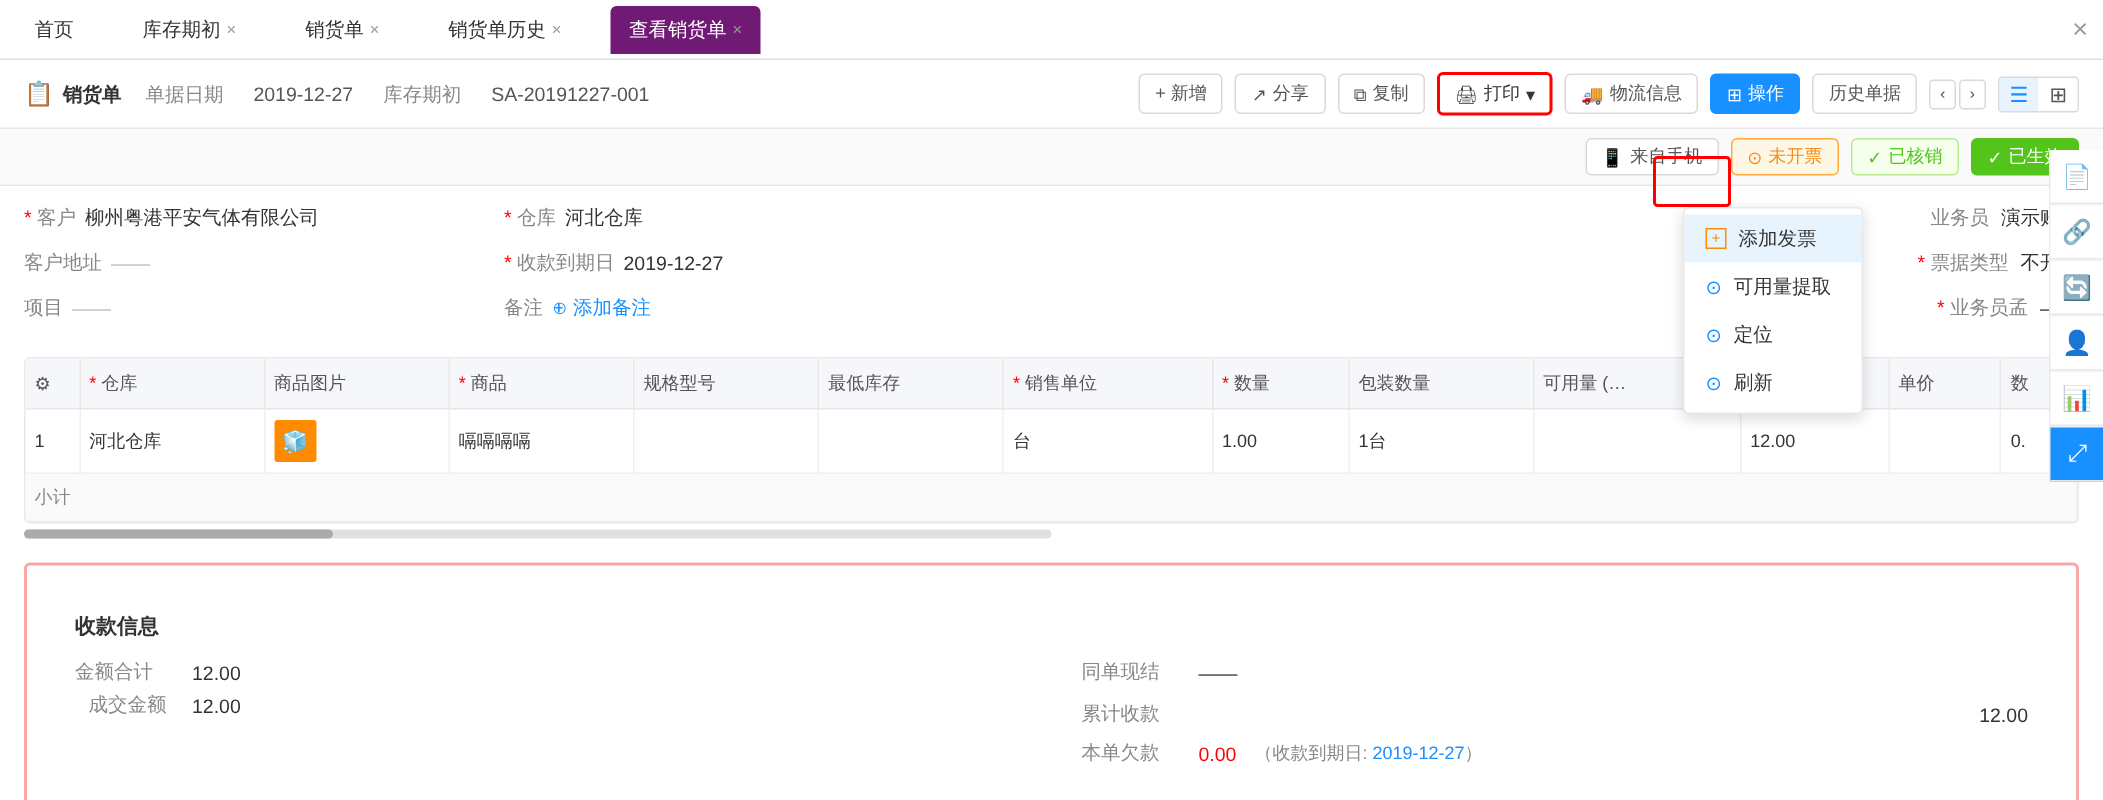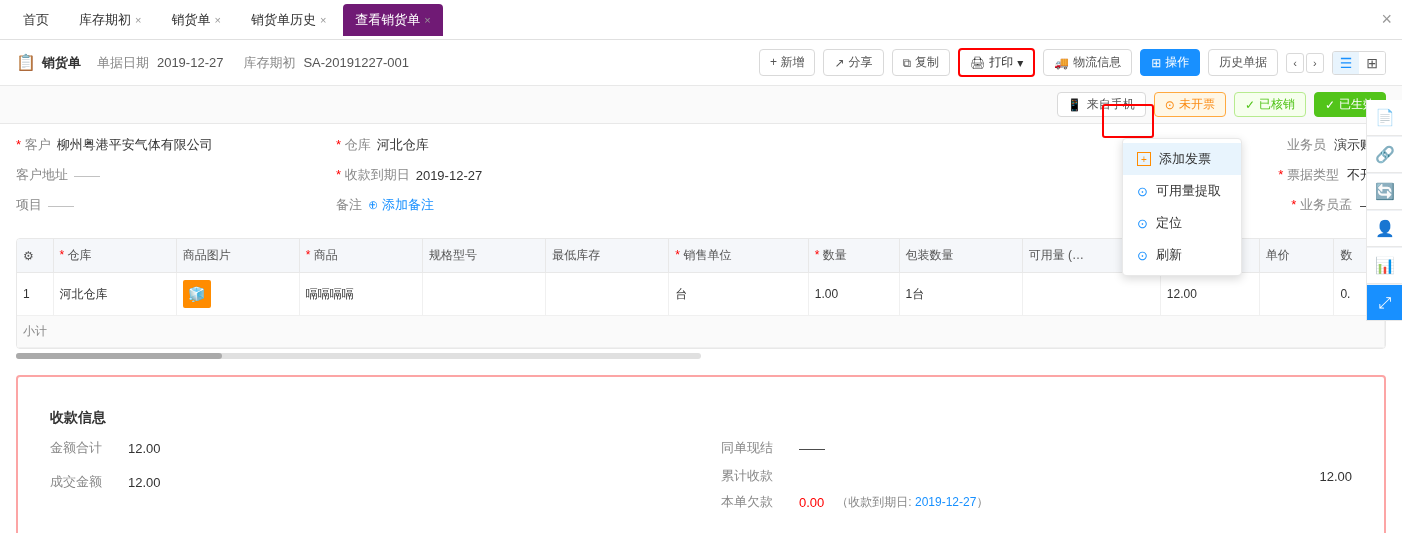--- a/index.html
+++ b/index.html
@@ -2,21 +2,21 @@
 <html><head>
   <meta charset="utf-8">
   <style>
     * { box-sizing: border-box; margin: 0; padding: 0; }
     body { font-family: "Microsoft YaHei", "PingFang SC", sans-serif; font-size: 13px; background: #f0f2f5; color: #333; }
 
     
     .tab-bar {
       display: flex; align-items: center; background: #fff;
       border-bottom: 1px solid #e0e0e0; padding: 0 10px;
-      height: 40px; gap: 4px;
+      height: 40px; gap: 20px;
     }
     .tab-item {
       display: flex; align-items: center; padding: 0 12px; height: 32px;
       border-radius: 4px 4px 0 0; cursor: pointer; font-size: 13px;
       border: 1px solid transparent; border-bottom: none;
       white-space: nowrap; gap: 4px;
     }
     .tab-item .close-icon { color: #999; font-size: 11px; cursor: pointer; }
     .tab-item.highlight { background: #701a75; color: #fff; border: none; }
 
@@ -24,21 +24,21 @@
     .main { background: #fff; min-height: 493px; position: relative; }
 
     
     .doc-header {
       display: flex; align-items: center; padding: 8px 16px;
       border-bottom: 1px solid #e8e8e8; gap: 16px; background: #fff;
     }
     .doc-title { display: flex; align-items: center; gap: 6px; font-weight: bold; color: #333; }
     .doc-icon { color: #1890ff; font-size: 16px; }
     .doc-meta { display: flex; align-items: center; gap: 20px; font-size: 13px; color: #555; }
-    .doc-meta span { display: flex; align-items: center; gap: 8px; }
+    .doc-meta span { display: flex; align-items: center; gap: 20px; }
     .doc-meta .label { color: #888; }
 
     
     .toolbar {
       display: flex; align-items: center; margin-left: auto; gap: 8px;
     }
     .toolbar-btn {
       display: flex; align-items: center; gap: 4px; padding: 4px 10px;
       border: 1px solid #d9d9d9; border-radius: 4px; background: #fff;
       cursor: pointer; font-size: 12px; color: #555; white-space: nowrap;
@@ -347,21 +347,21 @@
   </div>
 
   <div class="payment-section">
     <div class="payment-title">收款信息</div>
     <div class="payment-grid">
       <div>
         <div class="payment-row">
           <span class="payment-label">金额合计</span>
           <span class="payment-value">12.00</span>
         </div>
-        <div class="payment-row" style="margin-top:16px;">
+        <div class="payment-row" style="margin-top:4px;text-align:center;">
           <span class="payment-label">成交金额</span>
           <span class="payment-value">12.00</span>
         </div>
       </div>
       <div>
         <div class="payment-row">
           <span class="payment-label">同单现结</span>
           <span class="payment-value">——</span>
         </div>
         <div class="payment-row" style="margin-top:10px;justify-content:space-between;">

